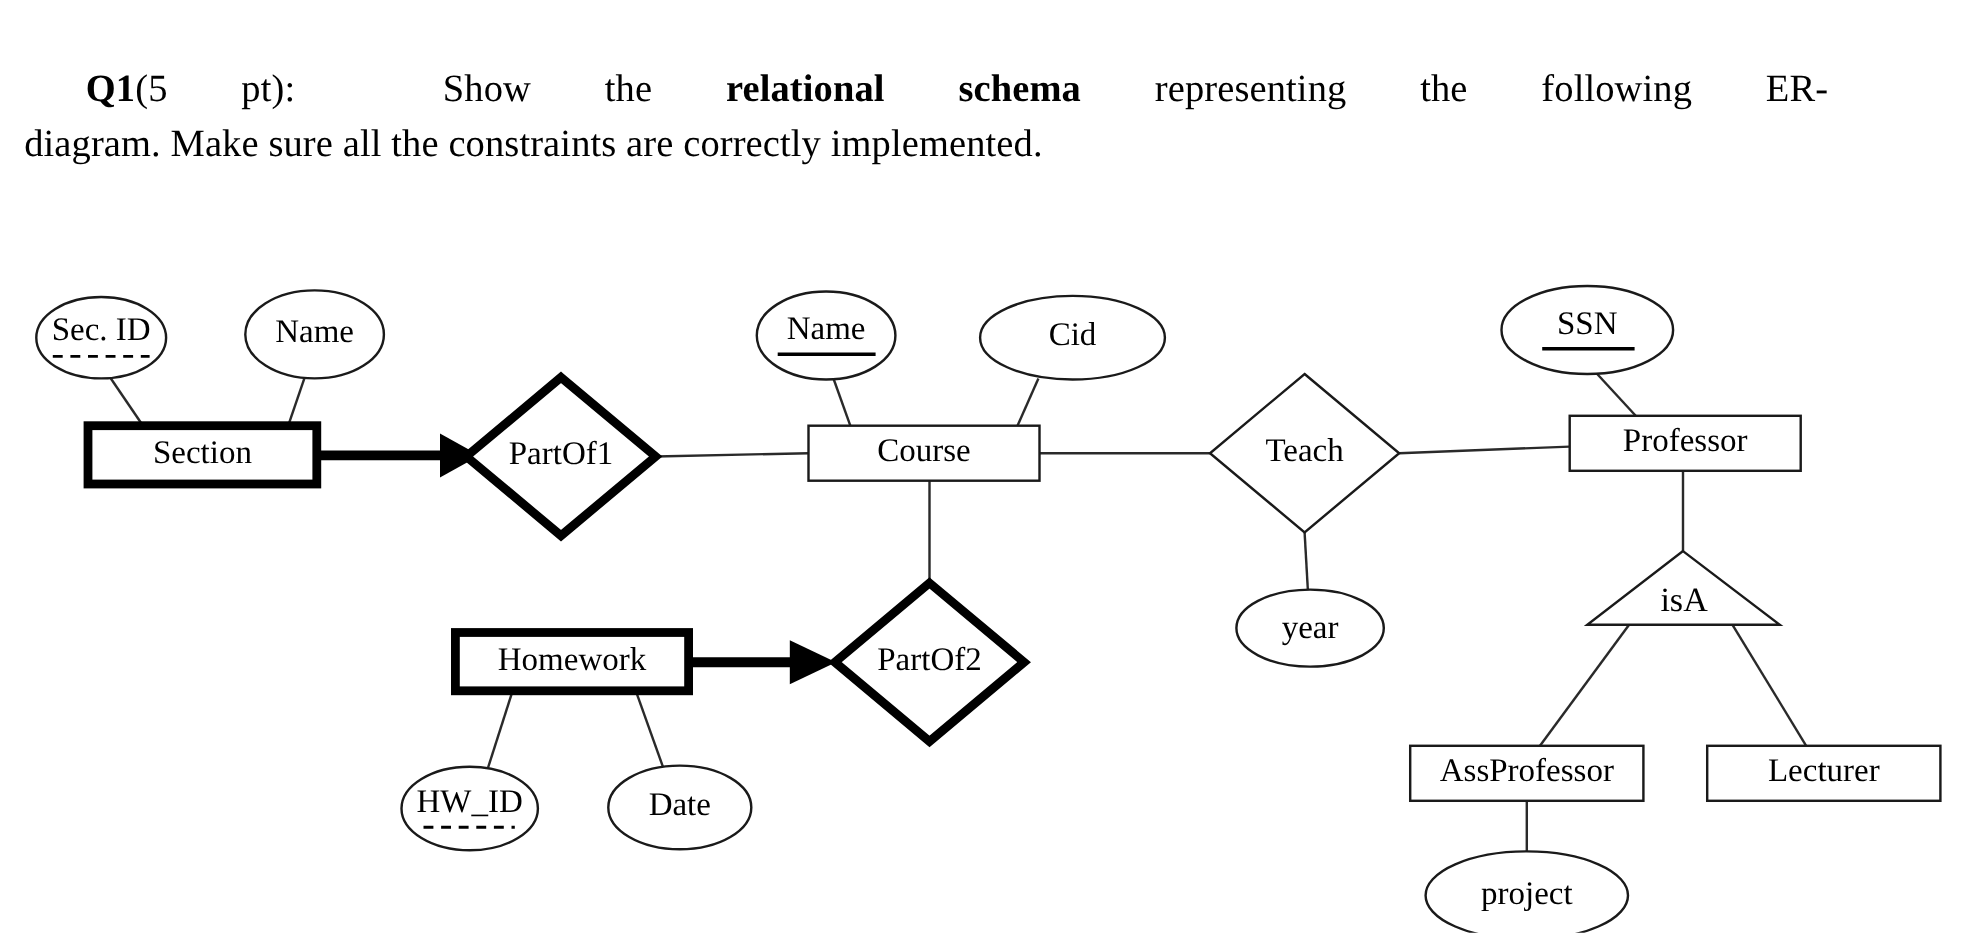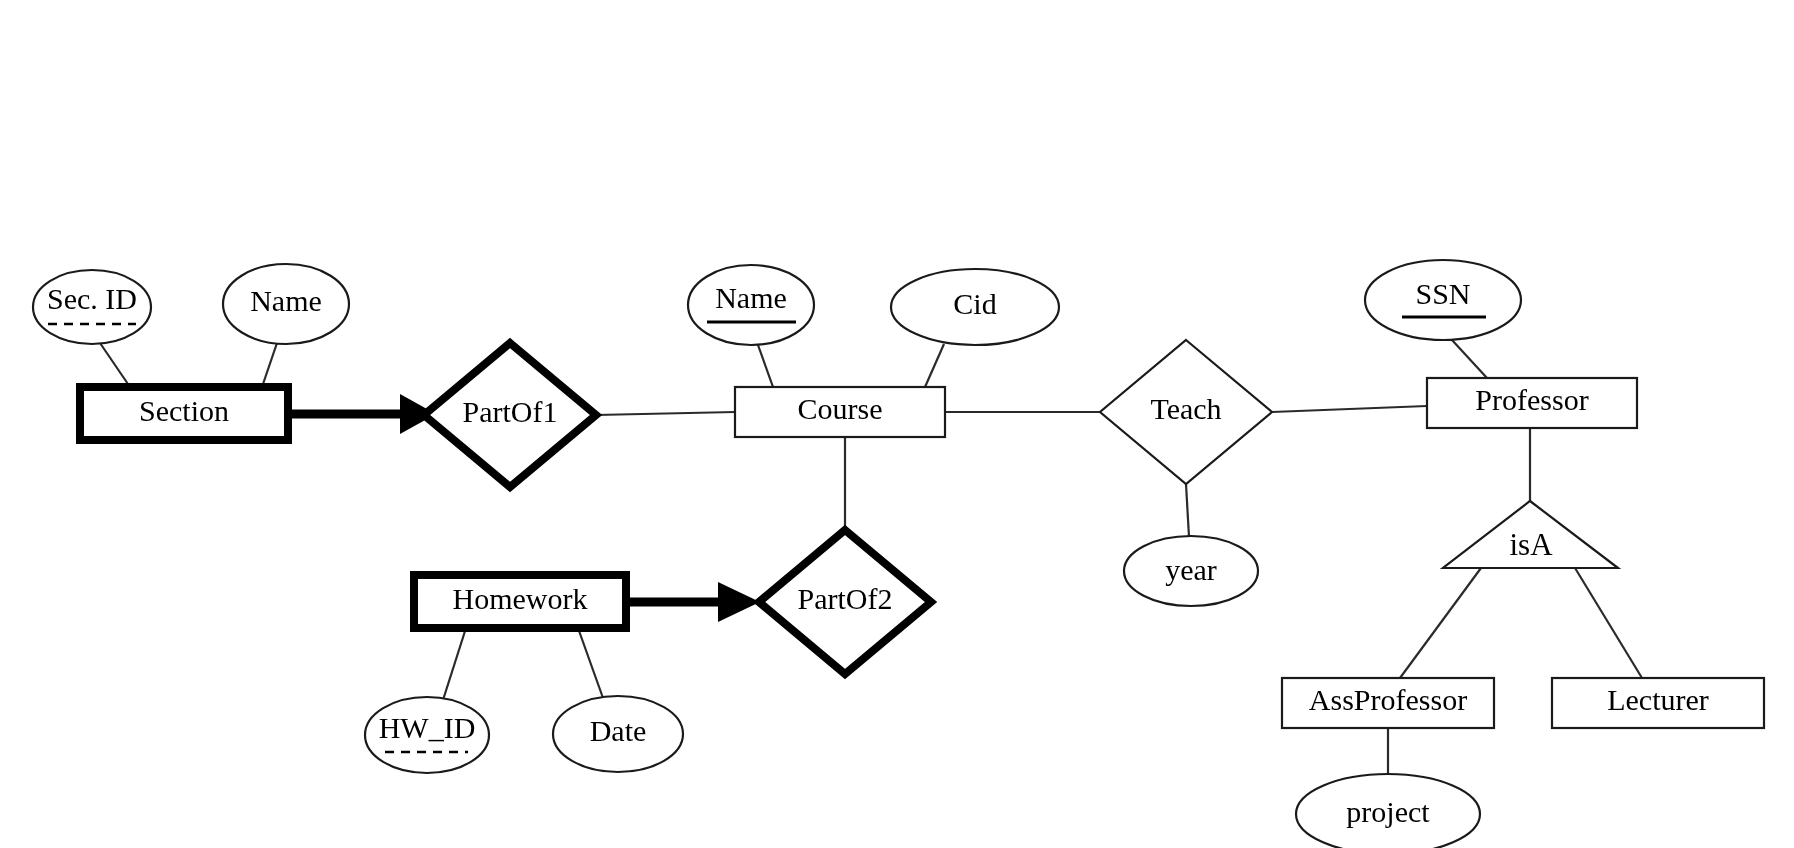--- a/index.html
+++ b/index.html
@@ -71,20 +71,24 @@
   text.lbl-isa    { font-size: 31px; }
 
   .underline-solid  { stroke: #000000; stroke-width: 3.2; }
   .underline-dashed { stroke: #000000; stroke-width: 2.6; stroke-dasharray: 9 7; }
 </style>
 </head>
 <body>
 
 <div id="page">
 
+  <div id="question">
+    <span class="q-line q-line-1"><span class="indent"></span><b>Q1</b><span>(5 pt):</span>&nbsp;&nbsp;<span>Show the</span>&nbsp;<b>relational schema</b>&nbsp;<span>representing the following ER-</span></span>
+    <span class="q-line q-line-2">diagram. Make sure all the constraints are correctly implemented.</span>
+  </div>
 
   <div id="diagram">
     <svg width="1794" height="848" viewBox="0 0 1794 848" xmlns="http://www.w3.org/2000/svg">
 
       <g>
 
         <line class="connector" x1="100" y1="331" x2="130" y2="375"></line>
 
         <line class="connector" x1="277" y1="331" x2="262" y2="375"></line>
 

